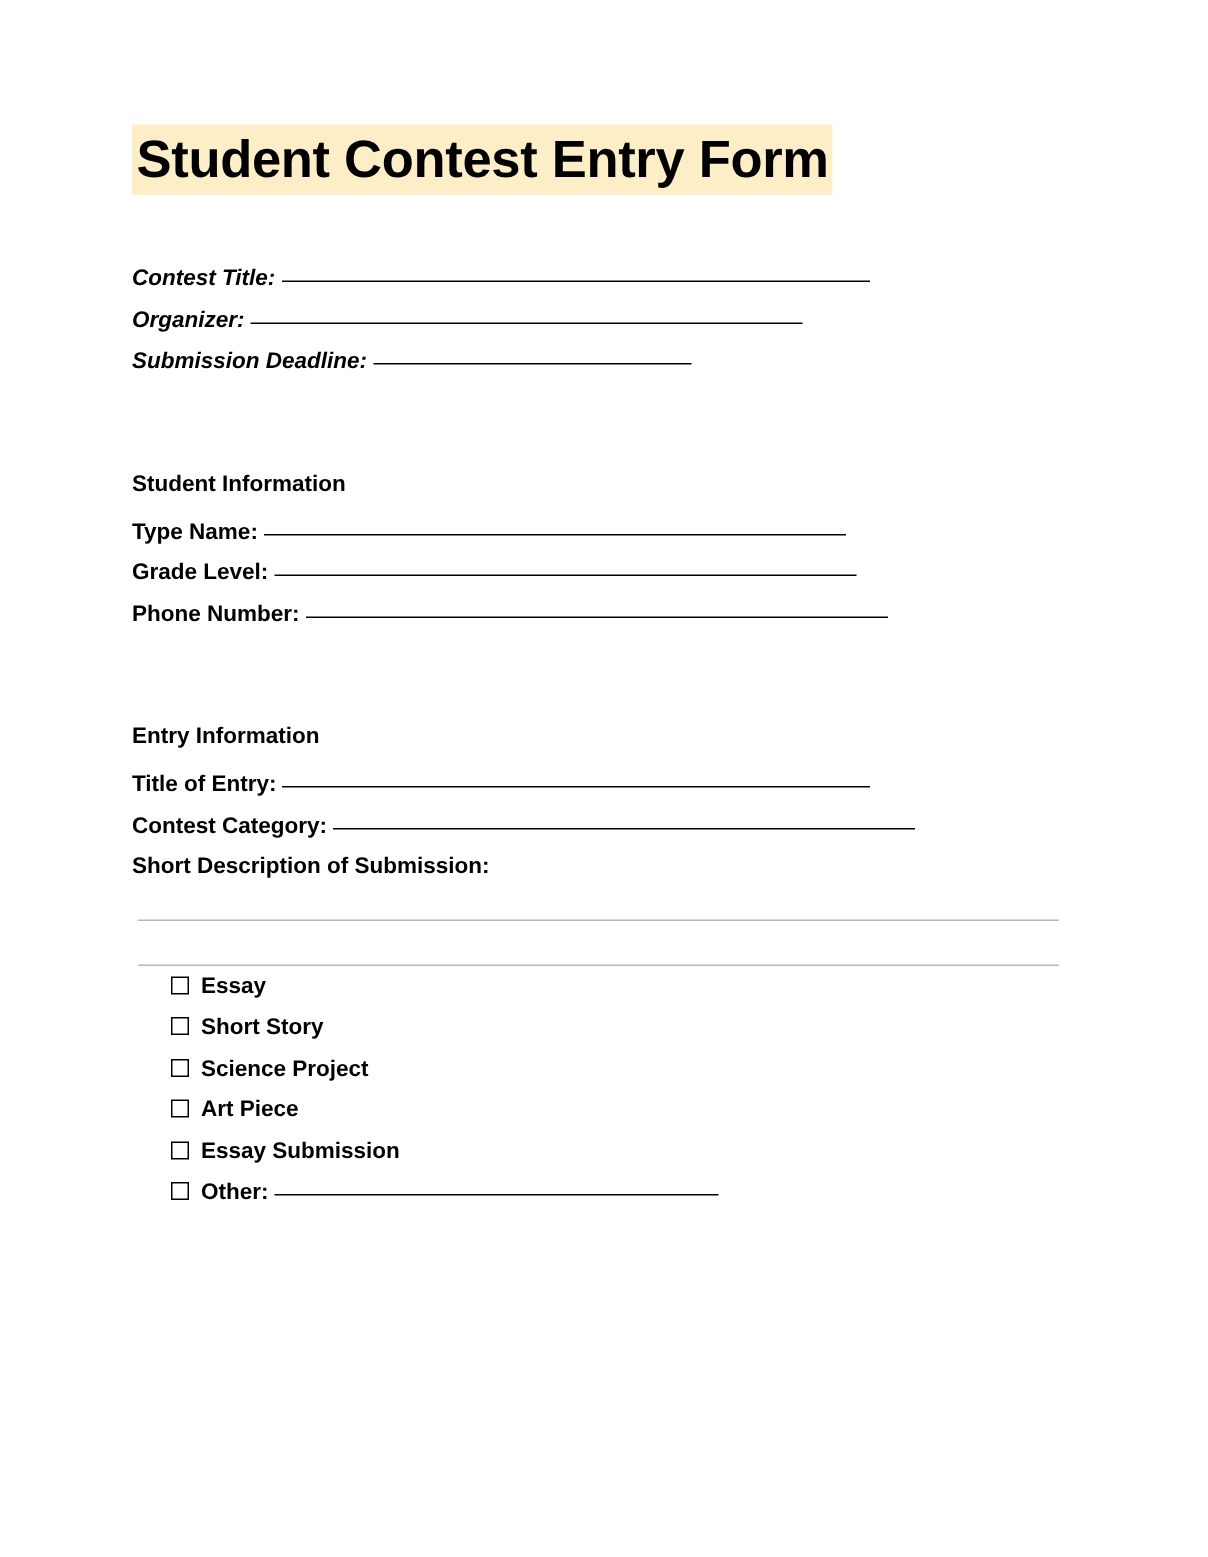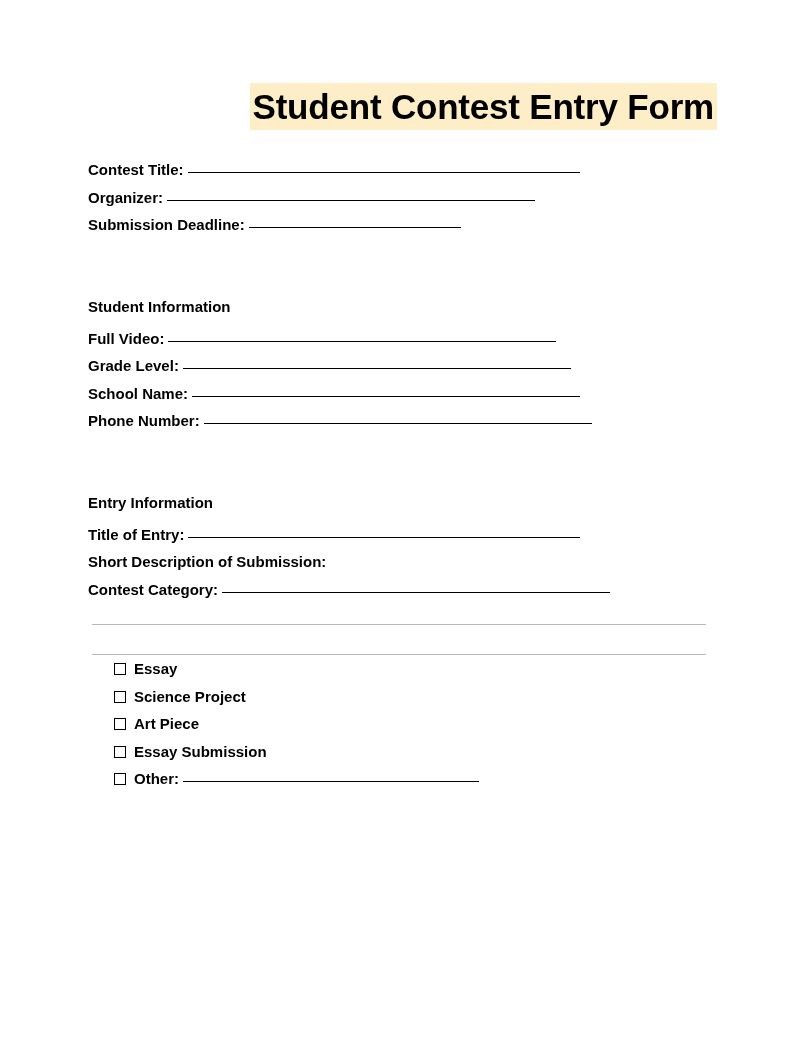--- a/index.html
+++ b/index.html
@@ -17,33 +17,34 @@
   }
   .page {
     position: relative;
     width: 805px;
     height: 1038px;
     box-sizing: border-box;
     padding: 0 88px;
   }
   .title-wrap {
     margin-top: 83px;
-    text-align: right;
+    text-align: left;
   }
   .title {
     display: inline-block;
     background: #fdeec8;
     font-size: 35px;
     font-weight: bold;
     line-height: 1.35;
     padding: 0 3px;
     letter-spacing: -0.2px;
   }
   .top-fields {
-    margin-top: 26px;
+    margin-top: 42px;
+    font-style: italic;
   }
   .field-line {
     font-size: 15px;
     line-height: 27.5px;
     white-space: nowrap;
   }
   .field-label {
     font-weight: bold;
   }
   .rule {
@@ -119,54 +120,54 @@
       <span class="field-label">Organizer:</span><span class="rule" style="width:368px"></span>
     </div>
     <div class="field-line">
       <span class="field-label">Submission Deadline:</span><span class="rule" style="width:212px"></span>
     </div>
   </div>
 
   <div class="section-block">
     <div class="section-head">Student Information</div>
     <div class="field-line">
-      <span class="field-label">Full Video:</span><span class="rule" style="width:388px"></span>
+      <span class="field-label">Type Name:</span><span class="rule" style="width:388px"></span>
     </div>
     <div class="field-line">
       <span class="field-label">Grade Level:</span><span class="rule" style="width:388px"></span>
-    </div>
-    <div class="field-line">
-      <span class="field-label">School Name:</span><span class="rule" style="width:388px"></span>
     </div>
     <div class="field-line">
       <span class="field-label">Phone Number:</span><span class="rule" style="width:388px"></span>
     </div>
   </div>
 
   <div class="section-block">
     <div class="section-head">Entry Information</div>
     <div class="field-line">
       <span class="field-label">Title of Entry:</span><span class="rule" style="width:392px"></span>
     </div>
     <div class="field-line">
-      <span class="field-label">Short Description of Submission:</span>
+      <span class="field-label">Contest Category:</span><span class="rule" style="width:388px"></span>
     </div>
     <div class="field-line">
-      <span class="field-label">Contest Category:</span><span class="rule" style="width:388px"></span>
+      <span class="field-label">Short Description of Submission:</span>
     </div>
     <div class="desc-lines">
       <div class="long-rule"></div>
       <div class="long-rule second"></div>
     </div>
   </div>
 
   <div class="entry-type">
 
     <div class="checkbox-line">
       <span class="cb"></span><span class="cb-label">Essay</span>
+    </div>
+    <div class="checkbox-line">
+      <span class="cb"></span><span class="cb-label">Short Story</span>
     </div>
     <div class="checkbox-line">
       <span class="cb"></span><span class="cb-label">Science Project</span>
     </div>
     <div class="checkbox-line">
       <span class="cb"></span><span class="cb-label">Art Piece</span>
     </div>
     <div class="checkbox-line">
       <span class="cb"></span><span class="cb-label">Essay Submission</span>
     </div>

